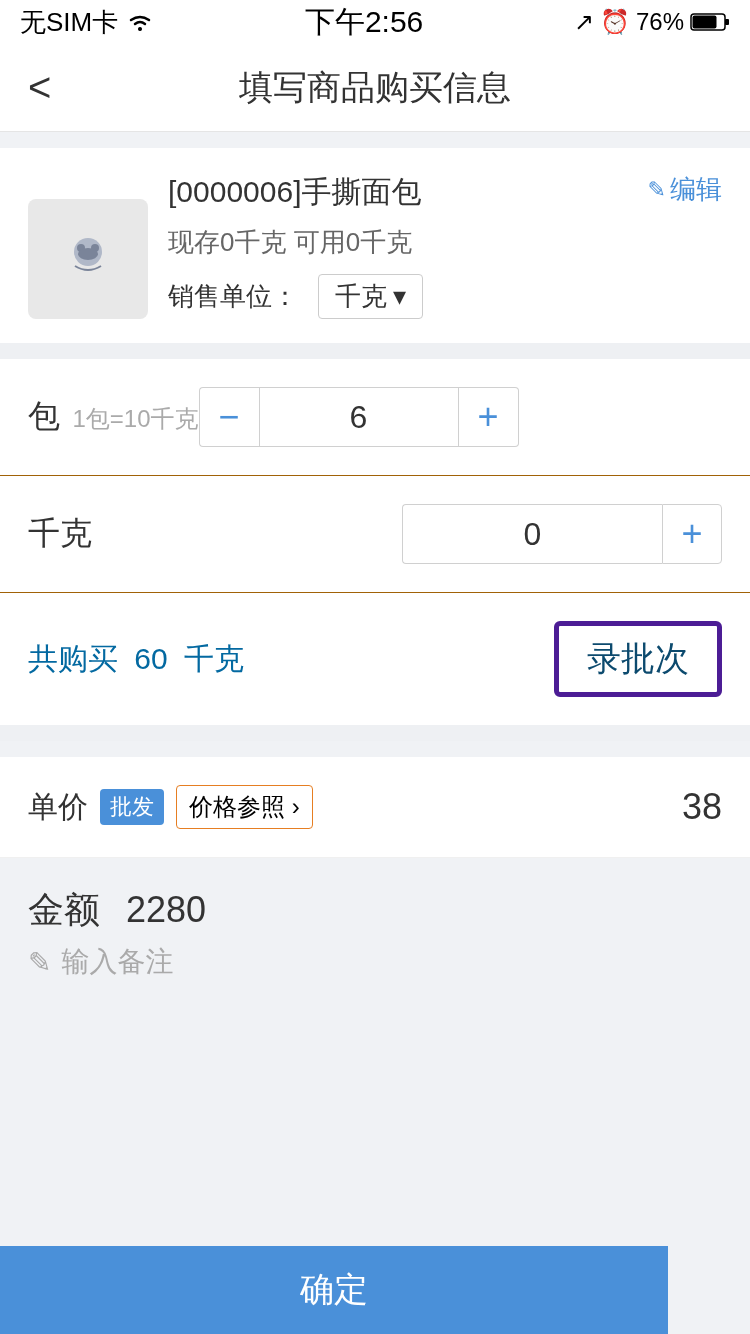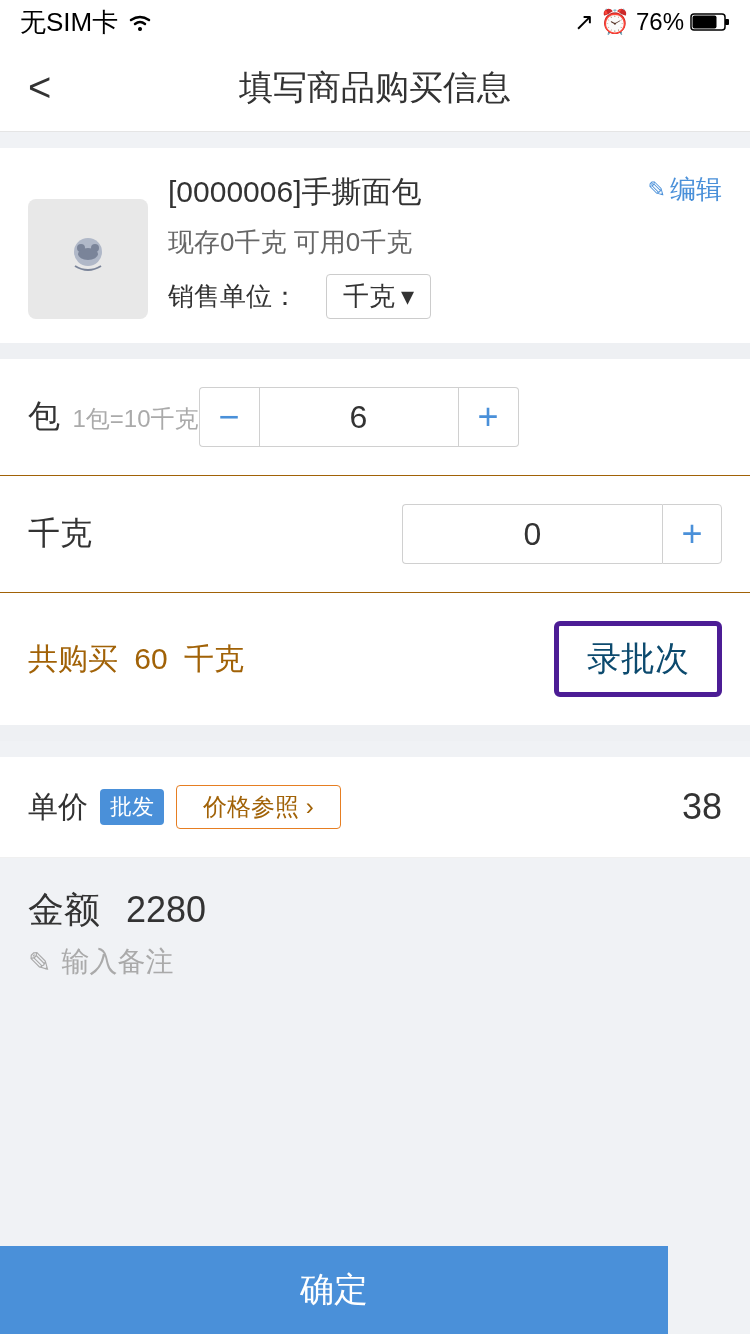--- a/index.html
+++ b/index.html
@@ -102,21 +102,21 @@
       margin-bottom: 12px;
     }
     .product-stock {
       font-size: 26px;
       color: #666;
       margin-bottom: 14px;
     }
     .product-unit-row {
       display: flex;
       align-items: center;
-      gap: 28px;
+      gap: 20px;
       font-size: 26px;
       color: #333;
     }
     .unit-select {
       border: 1px solid #ccc;
       border-radius: 4px;
       padding: 4px 16px;
       font-size: 26px;
       color: #333;
       background: #fff;
@@ -213,21 +213,21 @@
       padding: 28px;
       display: flex;
       align-items: center;
       justify-content: space-between;
     }
     .summary-text {
       font-size: 30px;
       color: #333;
     }
     .summary-text span {
-      color: #a16207;
+      color: #0369a1;
       font-weight: 500;
     }
     .record-btn {
       border: 5px solid #4c1d95;
       border-radius: 6px;
       padding: 10px 28px;
       color: #0c4a6e;
       font-size: 34px;
       background: #fff;
       cursor: pointer;
@@ -252,22 +252,22 @@
     .price-tag {
       background: #4a90d9;
       color: #fff;
       font-size: 22px;
       padding: 3px 10px;
       border-radius: 4px;
     }
     .price-ref-btn {
       border: 1px solid #e67e22;
       border-radius: 4px;
-      padding: 5px 26px;
-      color: #a16207;
+      padding: 5px 12px;
+      color: #000000;
       font-size: 24px;
       display: flex;
       align-items: center;
       gap: 4px;
       cursor: pointer;
       background: #fff;
     }
     .price-value {
       margin-left: auto;
       font-size: 36px;
@@ -329,20 +329,21 @@
 <div class="status-bar">
   <div class="status-left">
     <span>无SIM卡</span>
     <svg width="28" height="22" viewBox="0 0 28 22">
       <path d="M14 18 L14 18" stroke="#000" stroke-width="3" stroke-linecap="round"></path>
       <path d="M9 13 Q14 9 19 13" stroke="#000" stroke-width="2.5" fill="none" stroke-linecap="round"></path>
       <path d="M5 9 Q14 3 23 9" stroke="#000" stroke-width="2.5" fill="none" stroke-linecap="round"></path>
       <circle cx="14" cy="18" r="2" fill="#000"></circle>
     </svg>
   </div>
+  <div class="status-center">下午2:56</div>
   <div class="status-right">
     <span>↗</span>
     <span>⏰</span>
     <span>76%</span>
     <svg width="40" height="22" viewBox="0 0 40 22">
       <rect x="1" y="3" width="34" height="16" rx="3" stroke="#000" stroke-width="1.5" fill="none"></rect>
       <rect x="35" y="8" width="4" height="6" rx="1" fill="#000"></rect>
       <rect x="2.5" y="4.5" width="24" height="13" rx="2" fill="#000"></rect>
     </svg>
   </div>

